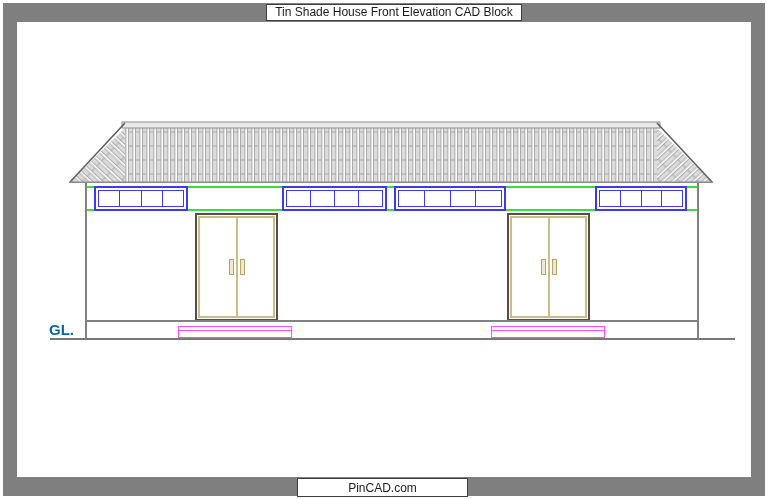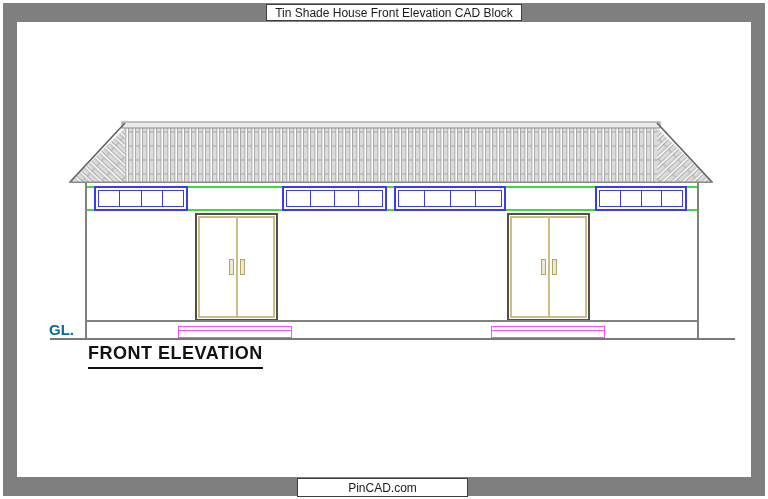--- a/index.html
+++ b/index.html
@@ -5,21 +5,21 @@
   html,body{margin:0;padding:0;background:#ffffff;}
   .page{position:relative;width:768px;height:499px;background:#ffffff;overflow:hidden;
         font-family:"Liberation Sans",sans-serif;}
   
   .frame{position:absolute;background:#7f7f7f;}
   .frame-top{left:3px;top:3px;width:762px;height:19px;}
   .frame-bottom{left:3px;top:477px;width:762px;height:19px;}
   .frame-left{left:3px;top:3px;width:14px;height:493px;}
   .frame-right{left:751px;top:3px;width:14px;height:493px;}
   .title-box{position:absolute;left:263px;top:1px;width:256px;height:17px;background:#ffffff;
-             border:1px solid #3f3f3f;display:flex;align-items:center;justify-content:center;
+             border:1px solid #3f3f3f;display:flex;justify-content:center;
              font-size:12px;color:#1b1b1b;box-sizing:border-box;white-space:nowrap;}
   .footer-box{position:absolute;left:294px;top:1px;width:171px;height:19px;background:#ffffff;
               border:1px solid #3f3f3f;display:flex;align-items:center;justify-content:center;
               font-size:12px;color:#1b1b1b;box-sizing:border-box;}
   
   .roof-svg{position:absolute;left:65px;top:118px;width:652px;height:66px;}
   .green-line{position:absolute;height:2px;background:#3ddc3d;}
   .line-lintel{left:85px;top:186px;width:613px;}
   .line-sill{left:85px;top:209px;width:613px;}
   .vline{position:absolute;width:2px;background:#818181;}
@@ -150,15 +150,14 @@
   <div class="hline line-plinth"></div>
 
   <div class="step s1"></div>
   <div class="step s2"></div>
 
   <div class="hline line-ground"></div>
   <div class="vline wall-left"></div>
   <div class="vline wall-right"></div>
 
   <div class="gl-label">GL.</div>
-  <div class="elevation-title">FRONT ELEVATION</div>
 
 </div>
 
 </body></html>

